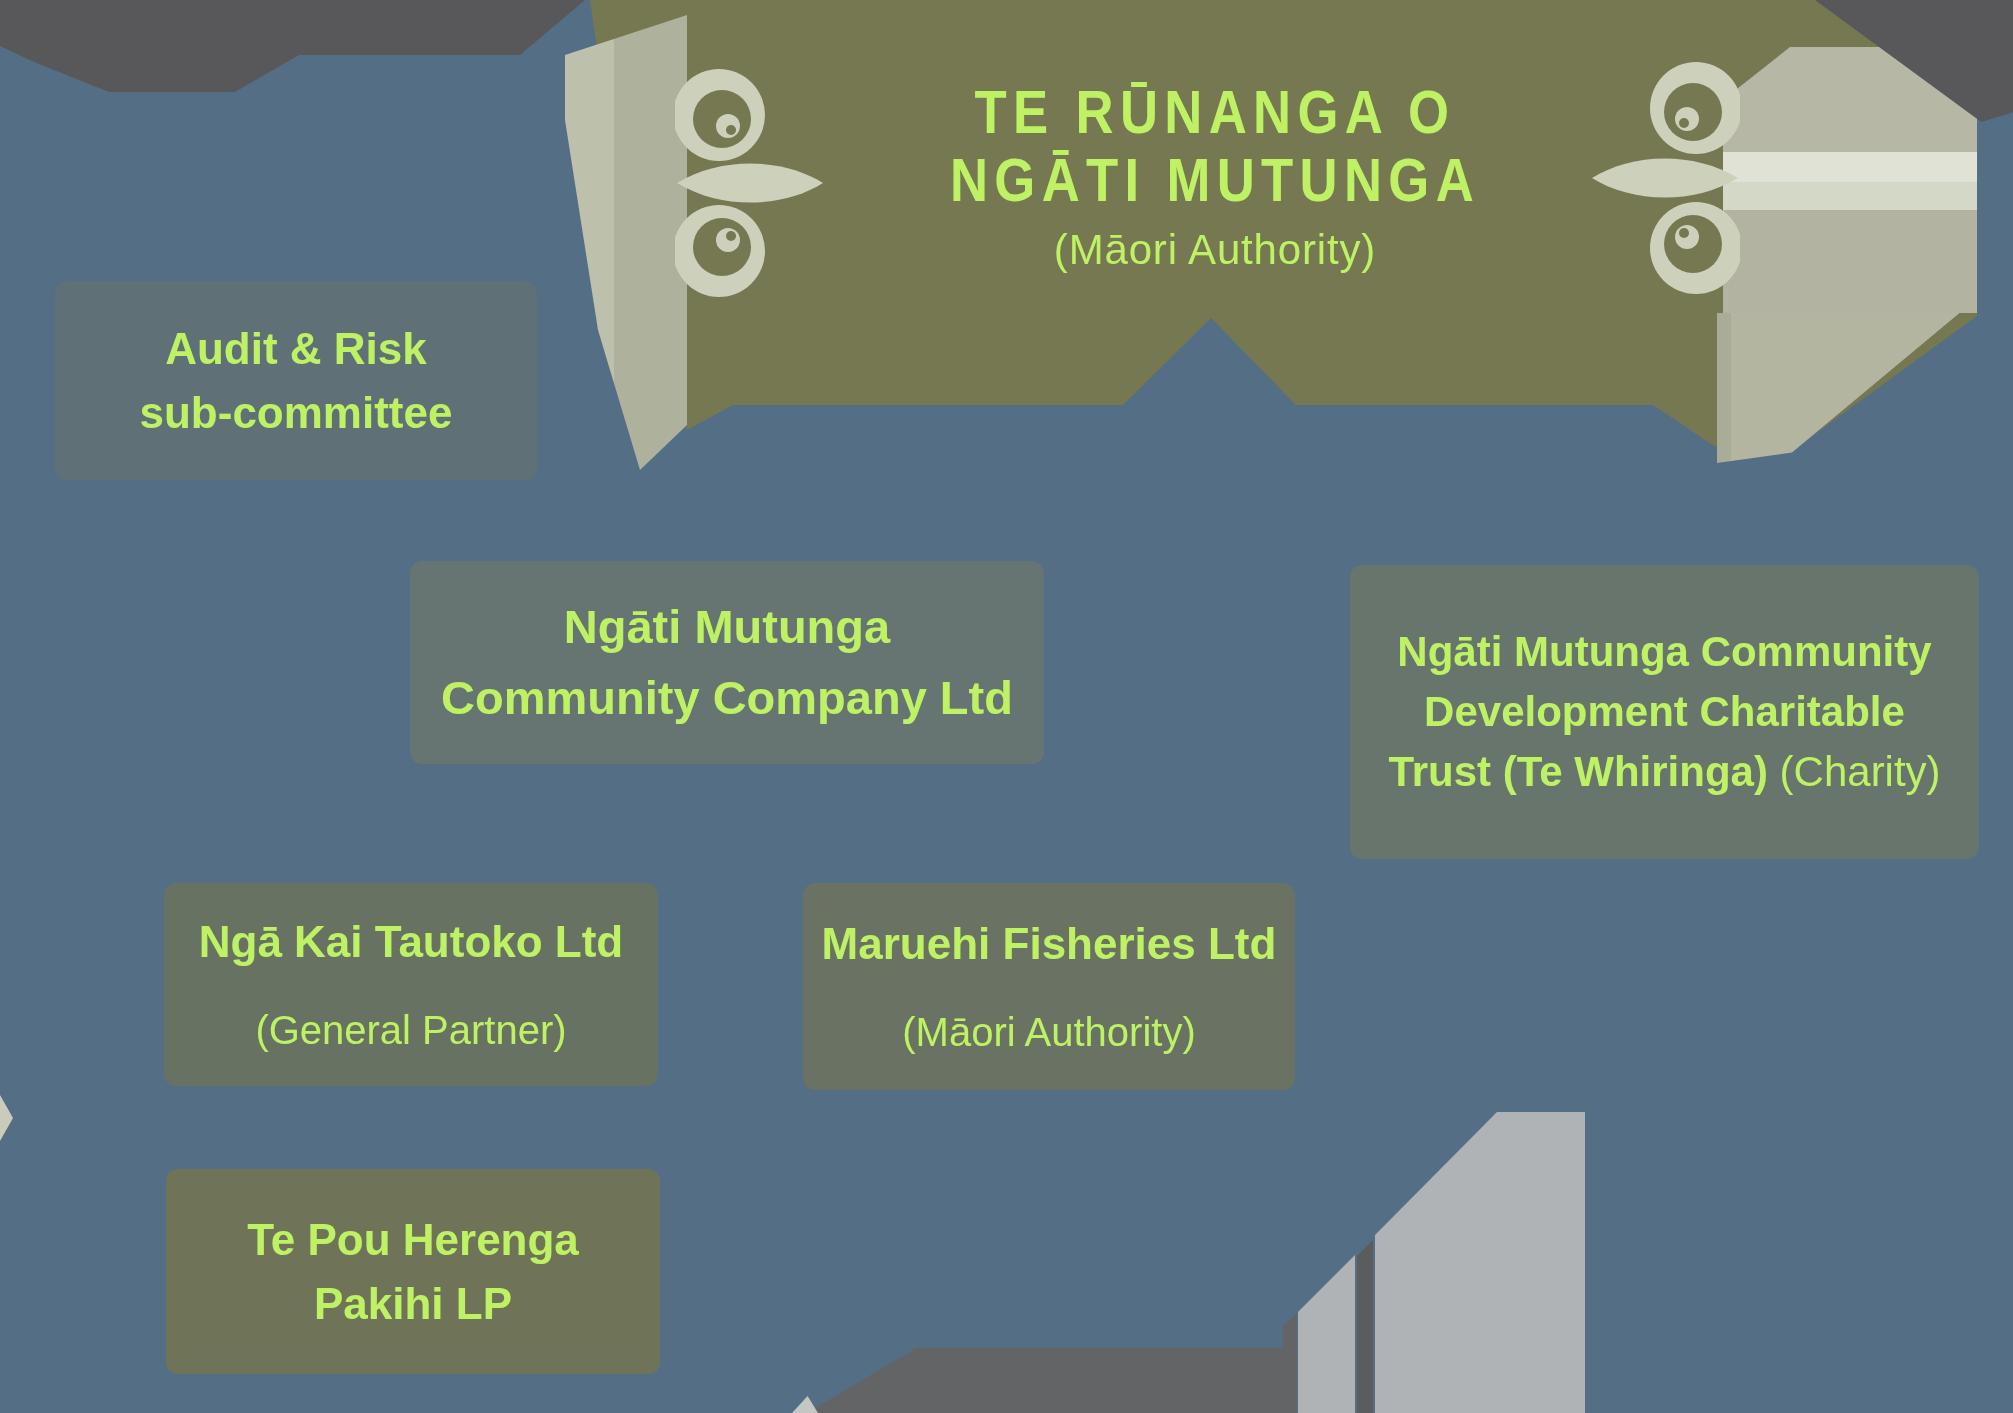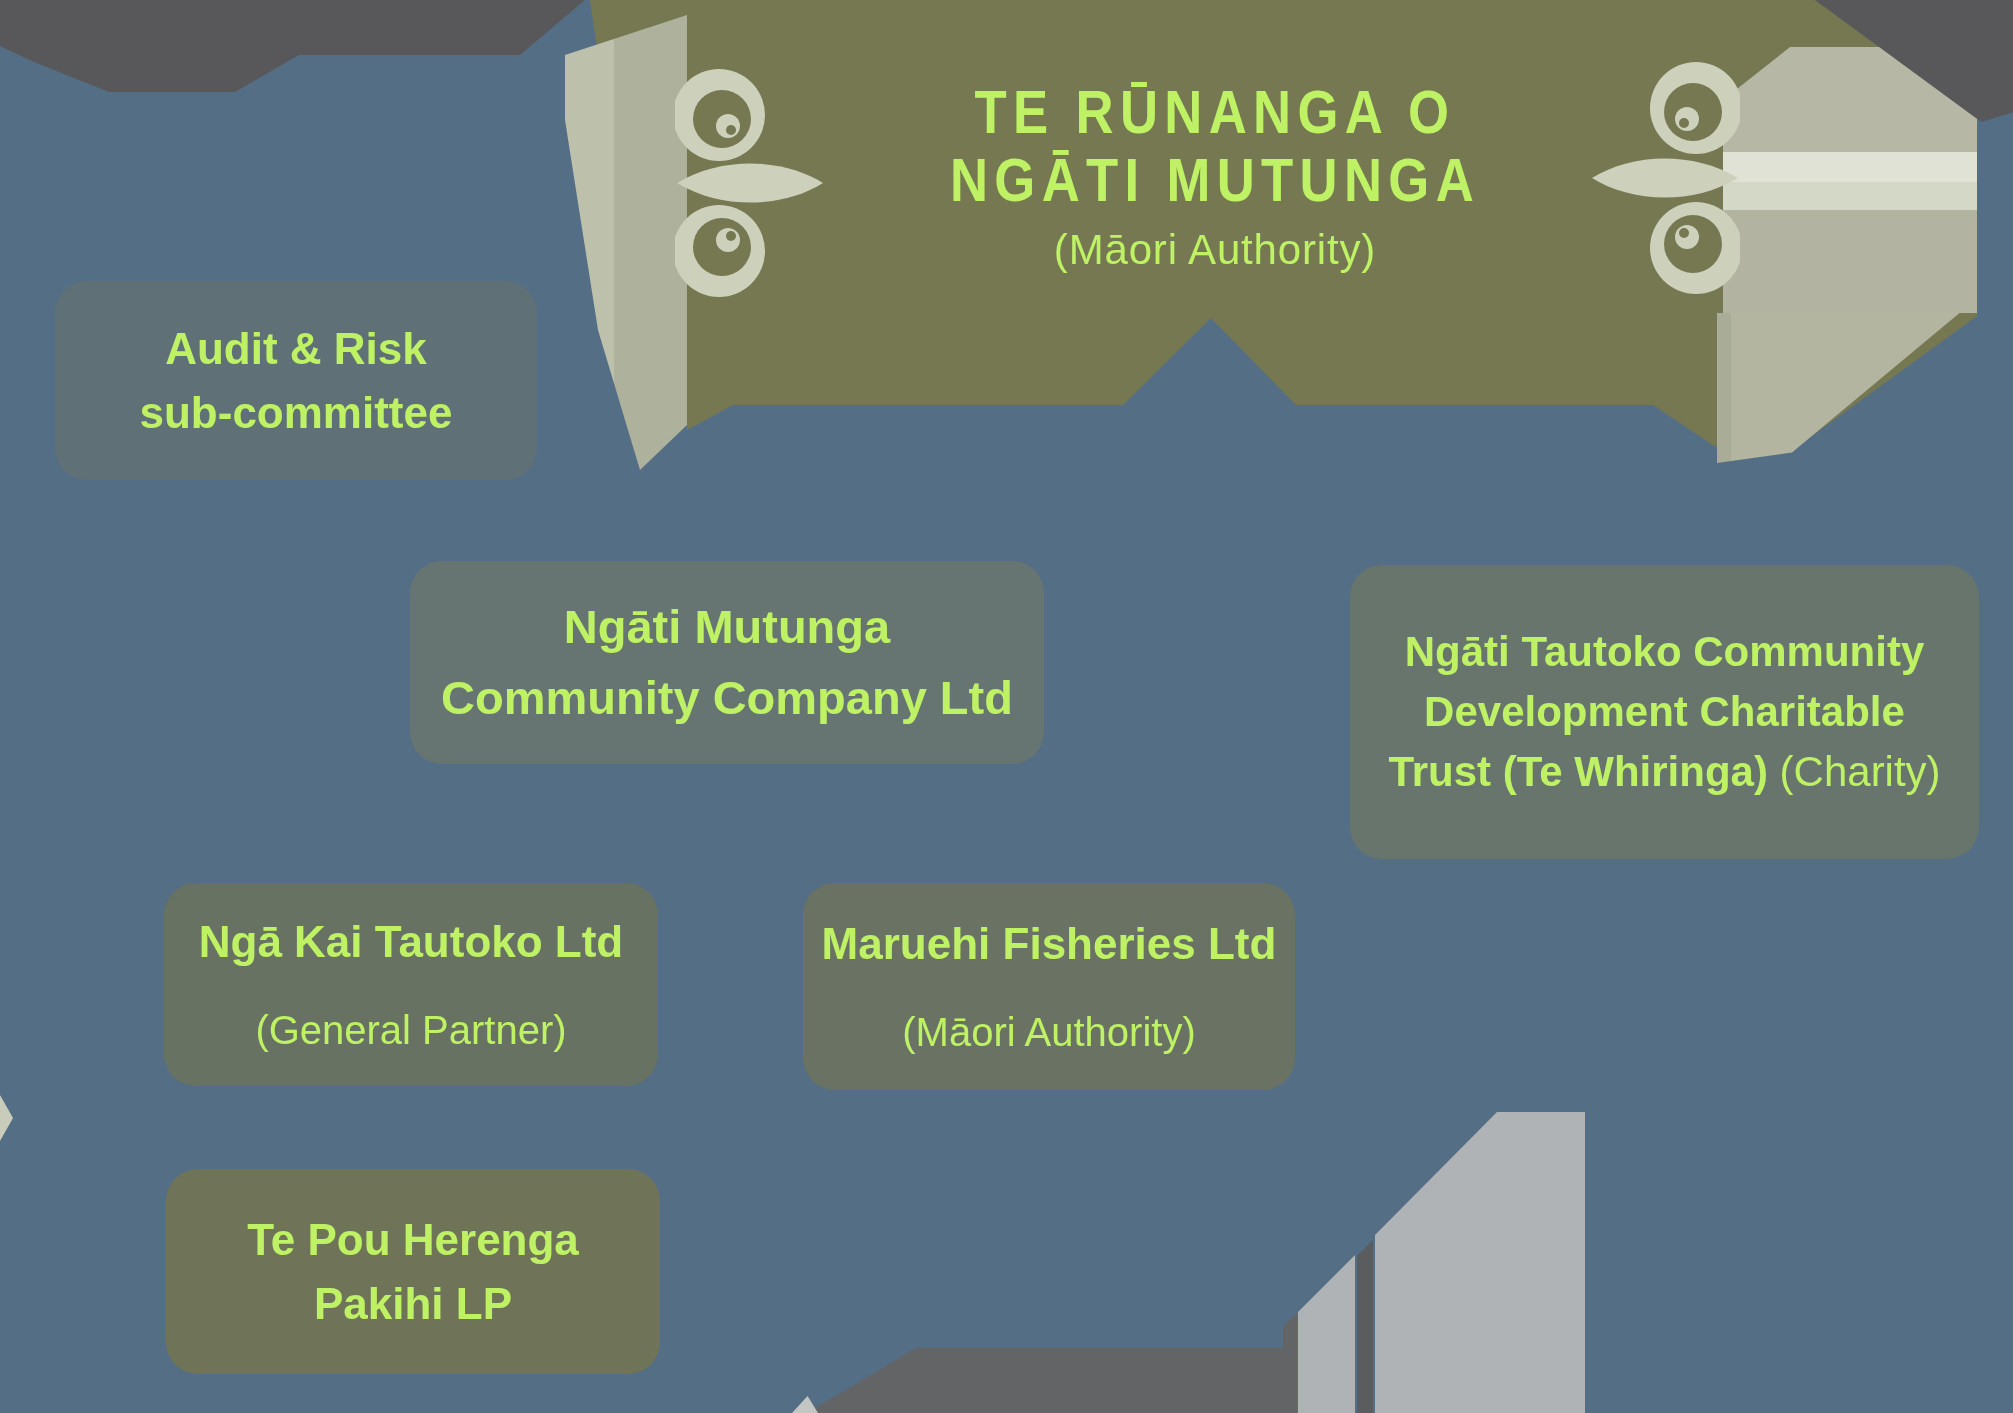--- a/index.html
+++ b/index.html
@@ -38,21 +38,21 @@
   .koru-left{left:675px;top:58px;}
   .koru-right{left:1590px;top:48px;transform:scaleX(-1);}
 
   
   .banner-text{left:860px;top:78px;width:710px;text-align:center;z-index:5;}
   .banner-title{font-weight:700;font-size:62px;line-height:1.1;letter-spacing:.12em;
     transform:scaleX(.85);transform-origin:50% 0;}
   .banner-sub{font-weight:300;font-size:42px;margin-top:12px;letter-spacing:.02em;}
 
   
-  .node{border-radius:32px;display:flex;flex-direction:column;justify-content:center;
+  .node{border-radius:12px;display:flex;flex-direction:column;justify-content:center;
     align-items:center;text-align:center;z-index:5;line-height:1.45;}
   .node .nm{font-weight:600;font-size:44px;}
   .node .q{font-weight:300;font-size:40px;margin-top:28px;}
   .n-audit{left:55px;top:281px;width:482px;height:199px;background:#5f7077;font-weight:600;font-size:44px;}
   .n-custodian{left:410px;top:561px;width:634px;height:203px;background:#667572;font-weight:600;font-size:47px;line-height:1.5;}
   .n-community{left:1350px;top:565px;width:629px;height:294px;background:#68756d;
     font-weight:600;font-size:42px;line-height:1.43;padding:0 8px;box-sizing:border-box;}
   .n-community .q{font-size:42px;}
   .n-ngakai{left:164px;top:883px;width:494px;height:203px;background:#687263;}
   .n-maruehi{left:803px;top:883px;width:492px;height:207px;background:#697263;}
@@ -124,21 +124,21 @@
     <div>Audit &amp; Risk</div>
     <div>sub-committee</div>
   </div>
 
   <div class="abs node n-custodian">
     <div>Ngāti Mutunga</div>
     <div>Community Company Ltd</div>
   </div>
 
   <div class="abs node n-community">
-    <div>Ngāti Tautoko Community</div>
+    <div>Ngāti Mutunga Community</div>
     <div>Development Charitable</div>
     <div>
       <span>Trust (Te Whiringa)</span>
       <span class="q">(Charity)</span>
     </div>
   </div>
 
   <div class="abs node n-ngakai">
     <div class="nm">Ngā Kai Tautoko Ltd</div>
     <div class="q">(General Partner)</div>

